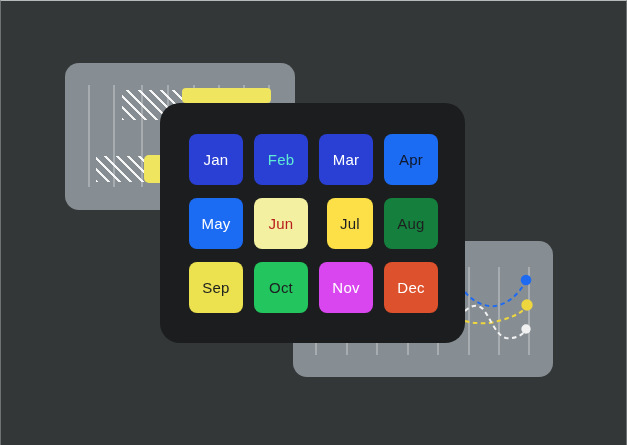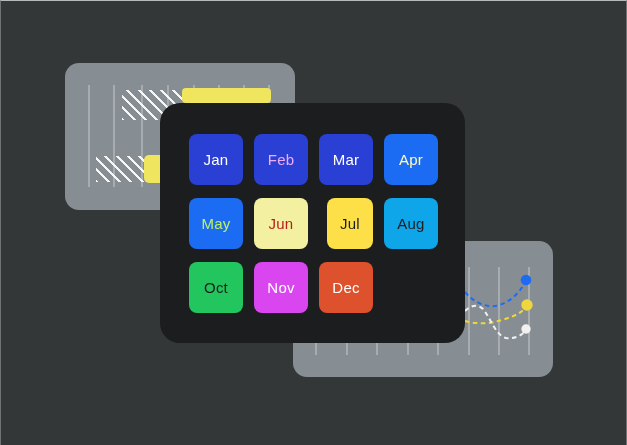--- a/index.html
+++ b/index.html
@@ -79,23 +79,24 @@
     <path class="curve" style="stroke:var(--line_yellow)" d="M 172 80 C 182 83 196 83 205 80 C 216 77 227 74 234 65"></path>
     <path class="curve" style="stroke:var(--line_white)" d="M 172 70 C 178 64 185 63 190 68 C 197 76 203 95 213 97 C 221 98 229 95 233 89"></path>
     <circle cx="233" cy="39" r="5.3" style="fill:var(--line_blue)"></circle>
     <circle cx="234" cy="64" r="5.7" style="fill:var(--line_yellow)"></circle>
     <circle cx="233" cy="88" r="4.7" style="fill:var(--line_white)"></circle>
   </svg>
 </div>
 
 <div id="panel">
   <div class="tile" style="background: rgb(42, 64, 212); color: rgb(255, 255, 255);">Jan</div>
-  <div class="tile" style="background: rgb(42, 64, 212); color: #f0abfc;">Feb</div>
+  <div class="tile" style="background: rgb(42, 64, 212); color: #5eead4;">Feb</div>
   <div class="tile" style="background: rgb(42, 64, 212); color: rgb(255, 255, 255);">Mar</div>
-  <div class="tile" style="background: rgb(28, 108, 243); color: #fef9c3;">Apr</div>
-  <div class="tile" style="background: rgb(28, 108, 243); color: #bef264;">May</div>
+  <div class="tile" style="background: rgb(28, 108, 243); color: #0f172a;">Apr</div>
+  <div class="tile" style="background: rgb(28, 108, 243); color: #ffffff;">May</div>
   <div class="tile" style="background: rgb(243, 240, 162); color: #b91c1c;">Jun</div>
   <div class="tile" style="background: #fde047; color: rgb(29, 31, 32); margin-left: 8px;">Jul</div>
-  <div class="tile" style="background: #0ea5e9; color: rgb(29, 31, 32);">Aug</div>
+  <div class="tile" style="background: #15803d; color: rgb(29, 31, 32);">Aug</div>
+  <div class="tile" style="background: rgb(236, 226, 79); color: rgb(29, 31, 32);">Sep</div>
   <div class="tile" style="background: #22c55e; color: rgb(29, 31, 32);">Oct</div>
   <div class="tile" style="background: #d946ef; color: rgb(255, 255, 255);">Nov</div>
   <div class="tile" style="background: rgb(221, 81, 44); color: rgb(255, 255, 255);">Dec</div>
 </div>
 
 </body></html>

